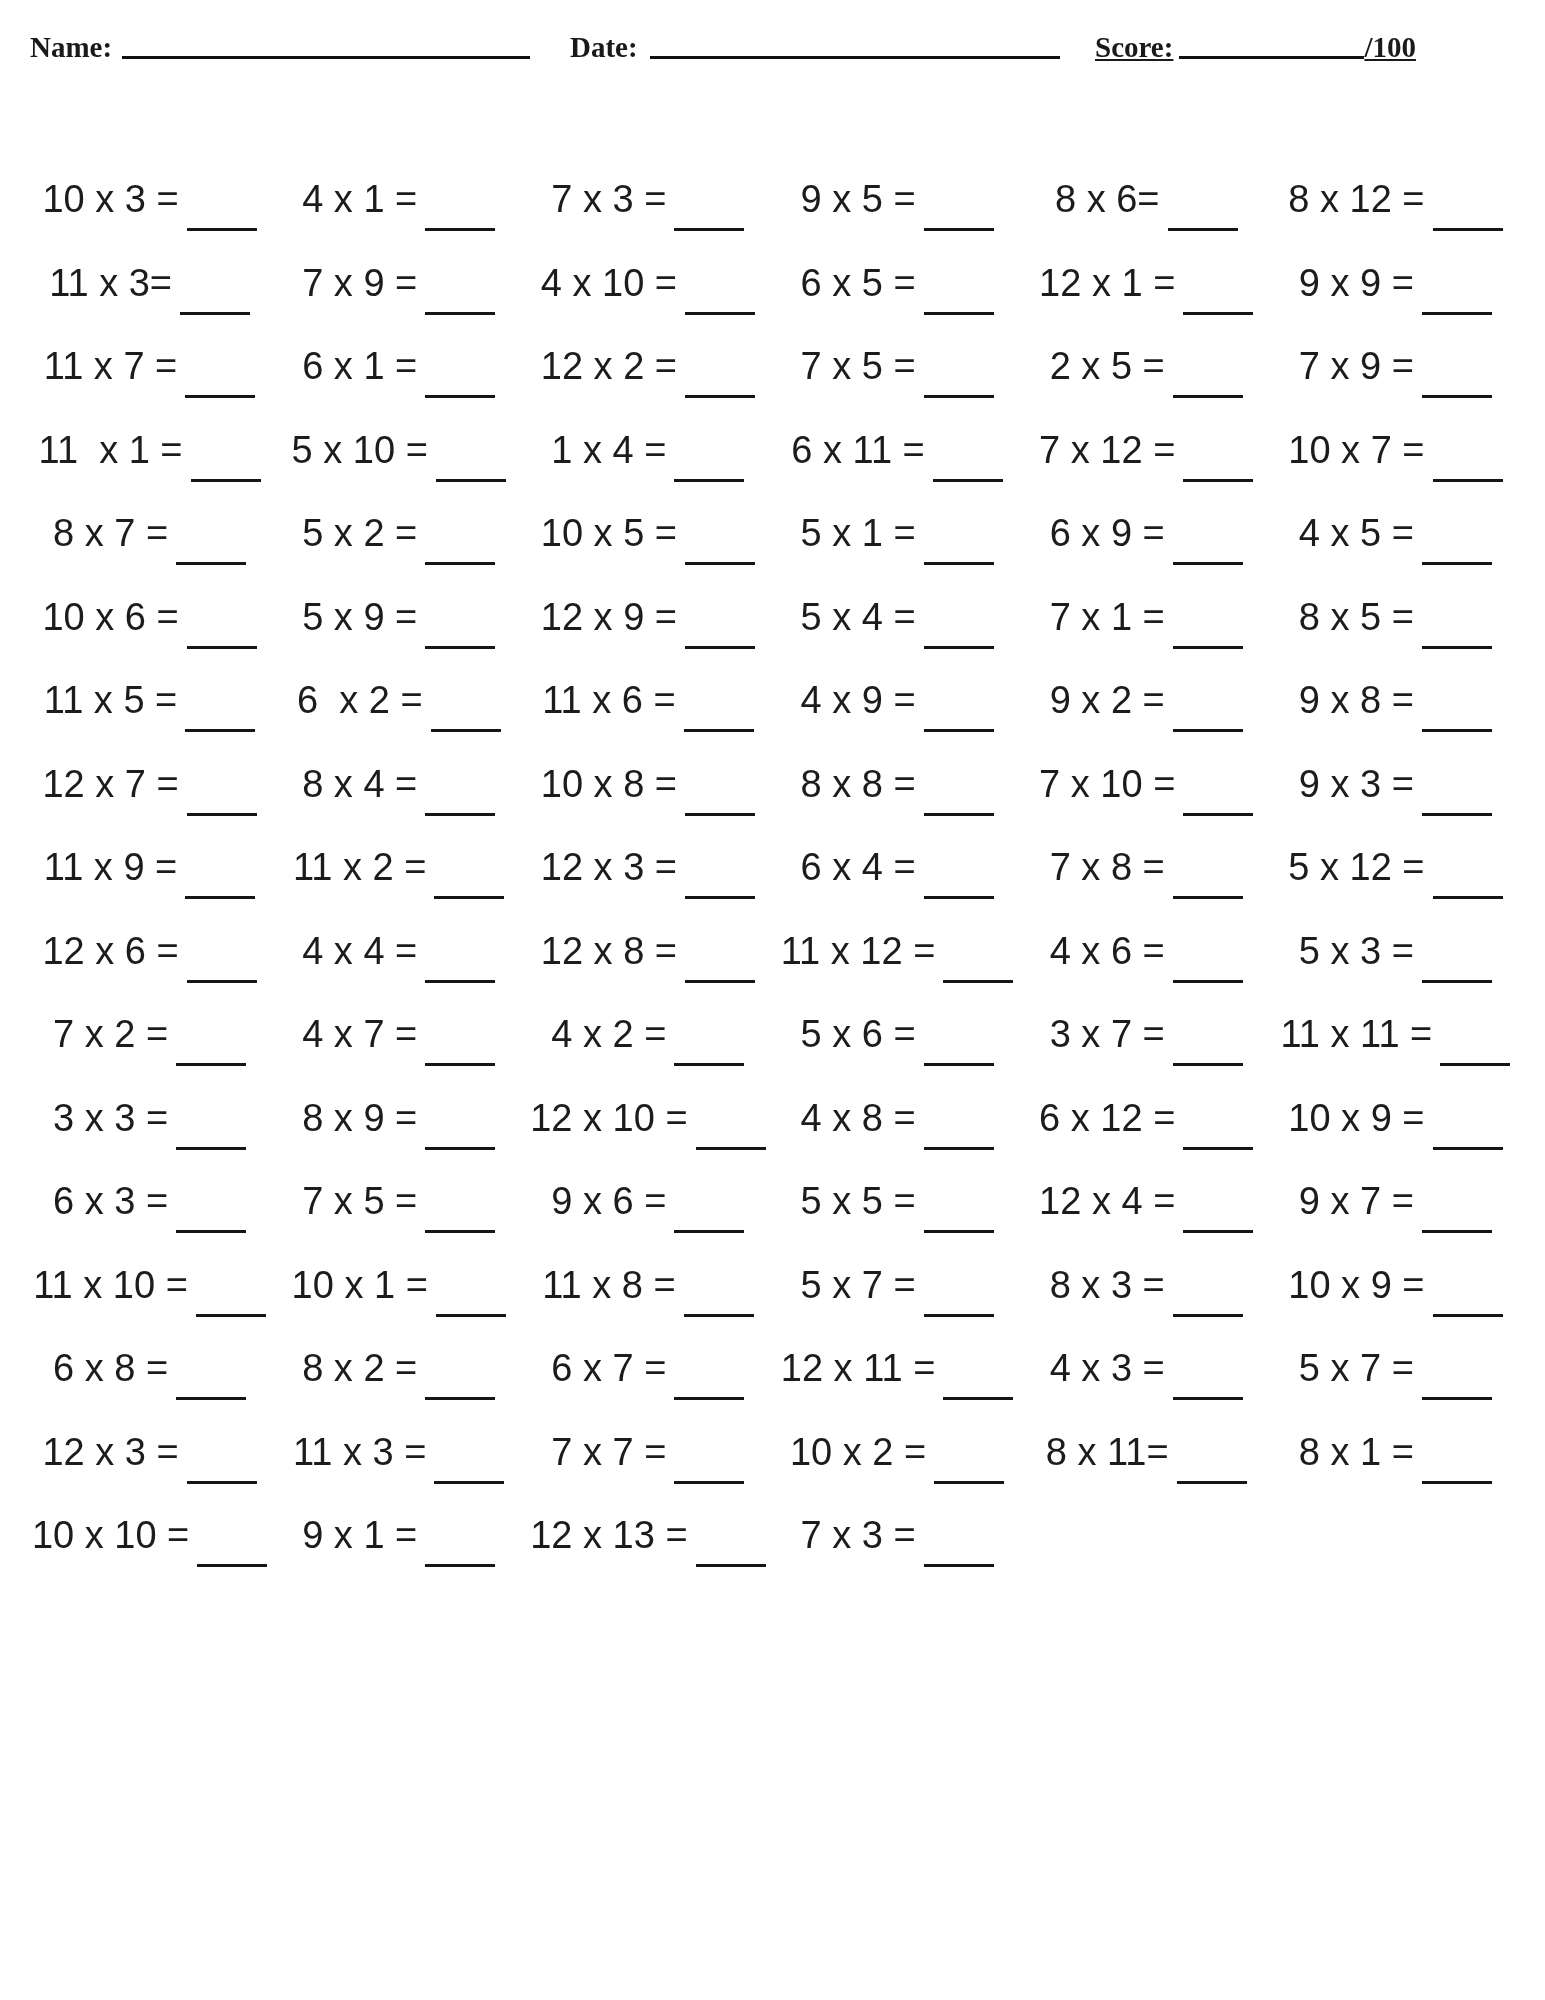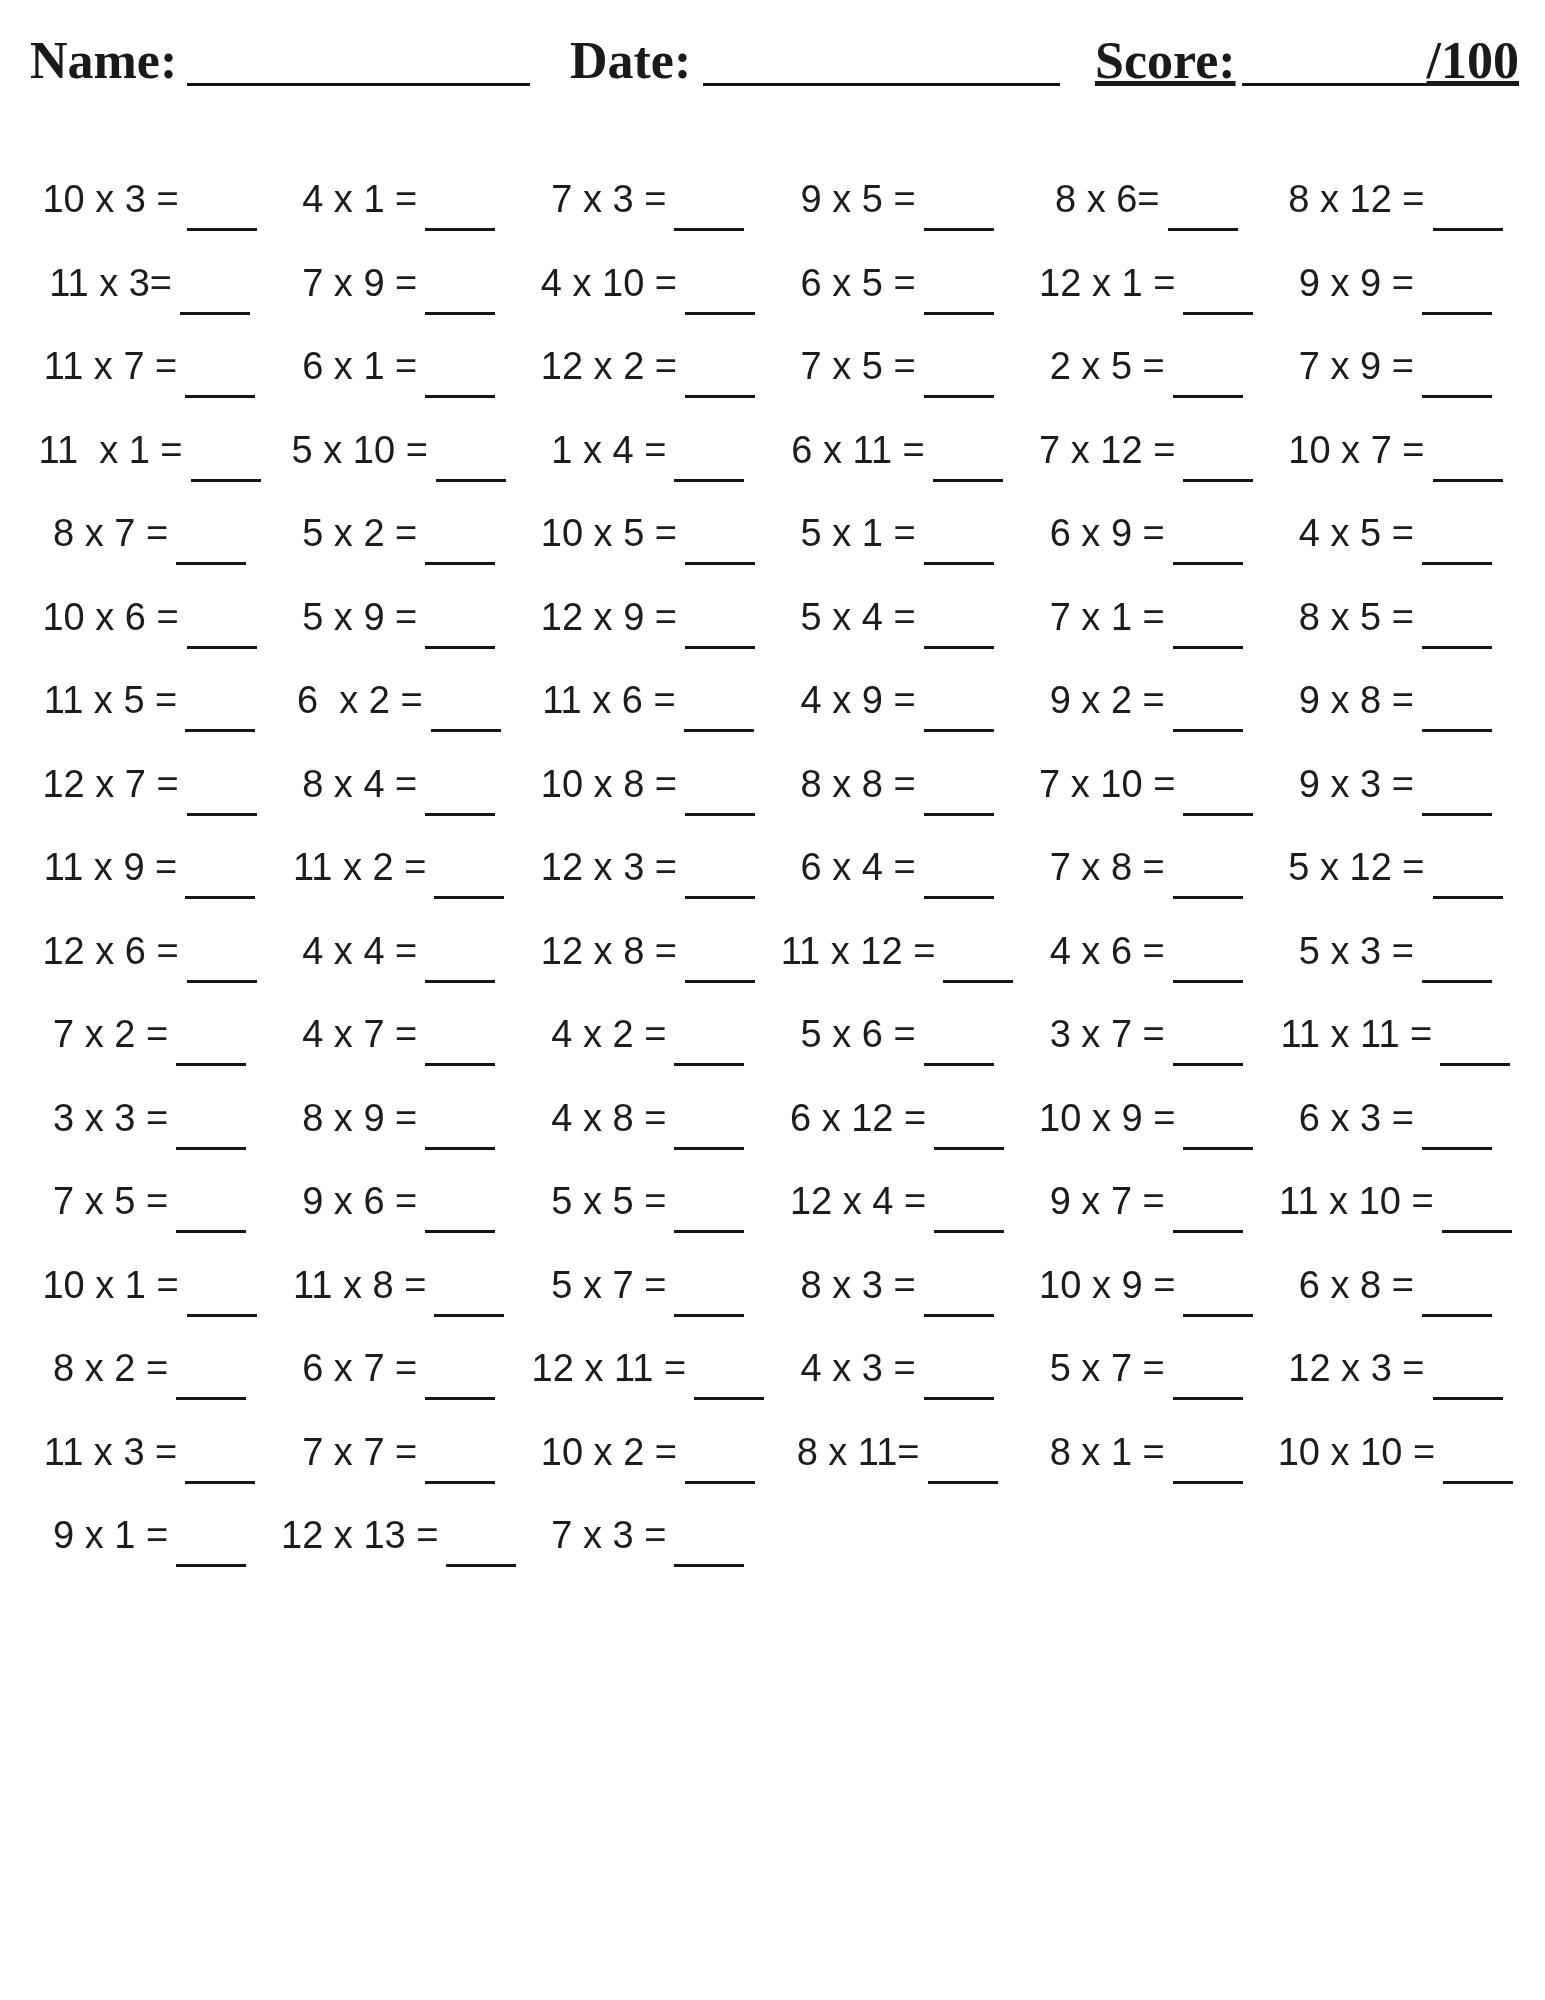--- a/index.html
+++ b/index.html
@@ -17,21 +17,21 @@
   
   .header {
     position: absolute;
     top: 30px;
     left: 30px;
     right: 28px;
     display: flex;
     align-items: flex-end;
     font-family: "Liberation Serif", "DejaVu Serif", serif;
     font-weight: 700;
-    font-size: 52px;
+    font-size: 29px;
     line-height: 1.2;
   }
   .hgroup { display: flex; align-items: flex-end; }
   .hgroup-name  { flex: 0 0 540px; }
   .hgroup-date  { flex: 0 0 525px; }
   .hgroup-score { flex: 1 1 auto; text-decoration: underline; }
   .hlabel { white-space: pre; }
   .fill-line {
     border-bottom: 3px solid #111111;
     height: 0;
@@ -156,20 +156,21 @@
       <div class="cell"><span class="prob">4 x 6 =</span><span class="blank"></span></div>
       <div class="cell"><span class="prob">5 x 3 =</span><span class="blank"></span></div>
       <div class="cell"><span class="prob">7 x 2 =</span><span class="blank"></span></div>
       <div class="cell"><span class="prob">4 x 7 =</span><span class="blank"></span></div>
       <div class="cell"><span class="prob">4 x 2 =</span><span class="blank"></span></div>
       <div class="cell"><span class="prob">5 x 6 =</span><span class="blank"></span></div>
       <div class="cell"><span class="prob">3 x 7 =</span><span class="blank"></span></div>
       <div class="cell"><span class="prob">11 x 11 =</span><span class="blank"></span></div>
       <div class="cell"><span class="prob">3 x 3 =</span><span class="blank"></span></div>
       <div class="cell"><span class="prob">8 x 9 =</span><span class="blank"></span></div>
+      <div class="cell"><span class="prob">12 x 10 =</span><span class="blank"></span></div>
       <div class="cell"><span class="prob">4 x 8 =</span><span class="blank"></span></div>
       <div class="cell"><span class="prob">6 x 12 =</span><span class="blank"></span></div>
       <div class="cell"><span class="prob">10 x 9 =</span><span class="blank"></span></div>
       <div class="cell"><span class="prob">6 x 3 =</span><span class="blank"></span></div>
       <div class="cell"><span class="prob">7 x 5 =</span><span class="blank"></span></div>
       <div class="cell"><span class="prob">9 x 6 =</span><span class="blank"></span></div>
       <div class="cell"><span class="prob">5 x 5 =</span><span class="blank"></span></div>
       <div class="cell"><span class="prob">12 x 4 =</span><span class="blank"></span></div>
       <div class="cell"><span class="prob">9 x 7 =</span><span class="blank"></span></div>
       <div class="cell"><span class="prob">11 x 10 =</span><span class="blank"></span></div>

